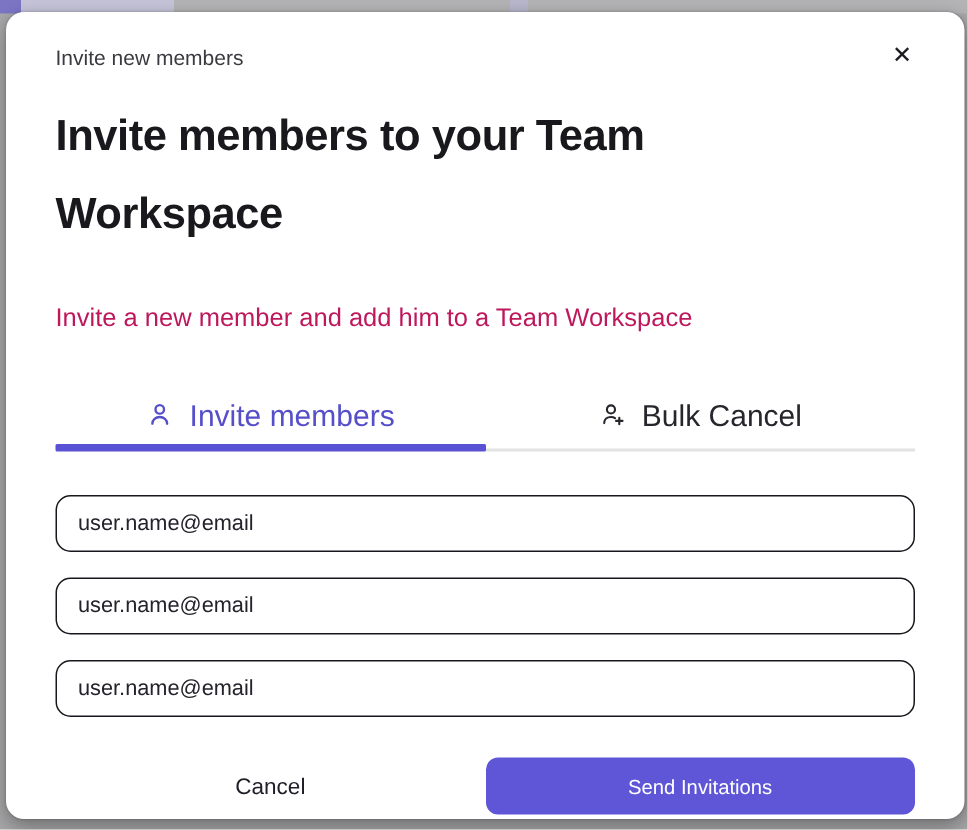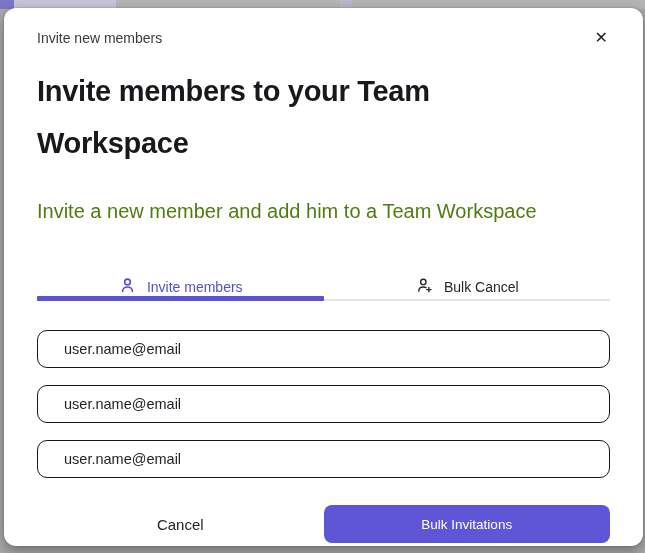--- a/index.html
+++ b/index.html
@@ -61,37 +61,37 @@
     font-size: 29px;
     font-weight: 700;
     letter-spacing: -0.3px;
     color: #18181d;
     line-height: 52px;
     max-width: 470px;
   }
 
   .dialog-subtitle {
     margin-top: 33px;
-    font-size: 20px;
-    color: #4d7c0f;
+    font-size: 17px;
+    color: #be185d;
     line-height: 19px;
   }
 
   .tabs {
     margin-top: 46px;
     display: grid;
     grid-template-columns: 1fr 1fr;
   }
   .tab {
     height: 28px;
     display: flex;
-    align-items: flex-end;
+    align-items: flex-start;
     justify-content: center;
     gap: 10px;
-    font-size: 14px;
+    font-size: 20px;
     font-weight: 500;
     color: #26262d;
     cursor: pointer;
   }
   .tab.active { color: #564fc9; }
   .tab .icon { display: flex; align-items: center; }
 
   .underline-track {
     height: 6px;
     display: grid;
@@ -105,21 +105,21 @@
     margin-top: 29px;
     display: flex;
     flex-direction: column;
     gap: 17px;
   }
   .email-input {
     width: 100%;
     height: 38px;
     border: 1.5px solid #17171d;
     border-radius: 10px;
-    padding: 0 26px;
+    padding: 0 14px;
     font-size: 14.5px;
     color: #17171f;
     background: #fff;
     font-family: "Liberation Sans", sans-serif;
     outline: none;
   }
   .email-input::placeholder { color: #23232b; opacity: 1; }
 
   .footer {
     margin-top: 27px;
@@ -194,16 +194,16 @@
   </div>
 
   <div class="inputs">
     <input type="text" class="email-input" placeholder="user.name@email" style="">
     <input type="text" class="email-input" placeholder="user.name@email" style="">
     <input type="text" class="email-input" placeholder="user.name@email" style="">
   </div>
 
   <div class="footer">
     <button class="cancel-btn">Cancel</button>
-    <button class="submit-btn">Bulk Invitations</button>
+    <button class="submit-btn">Send Invitations</button>
   </div>
 
 </div>
 
 </body></html>

